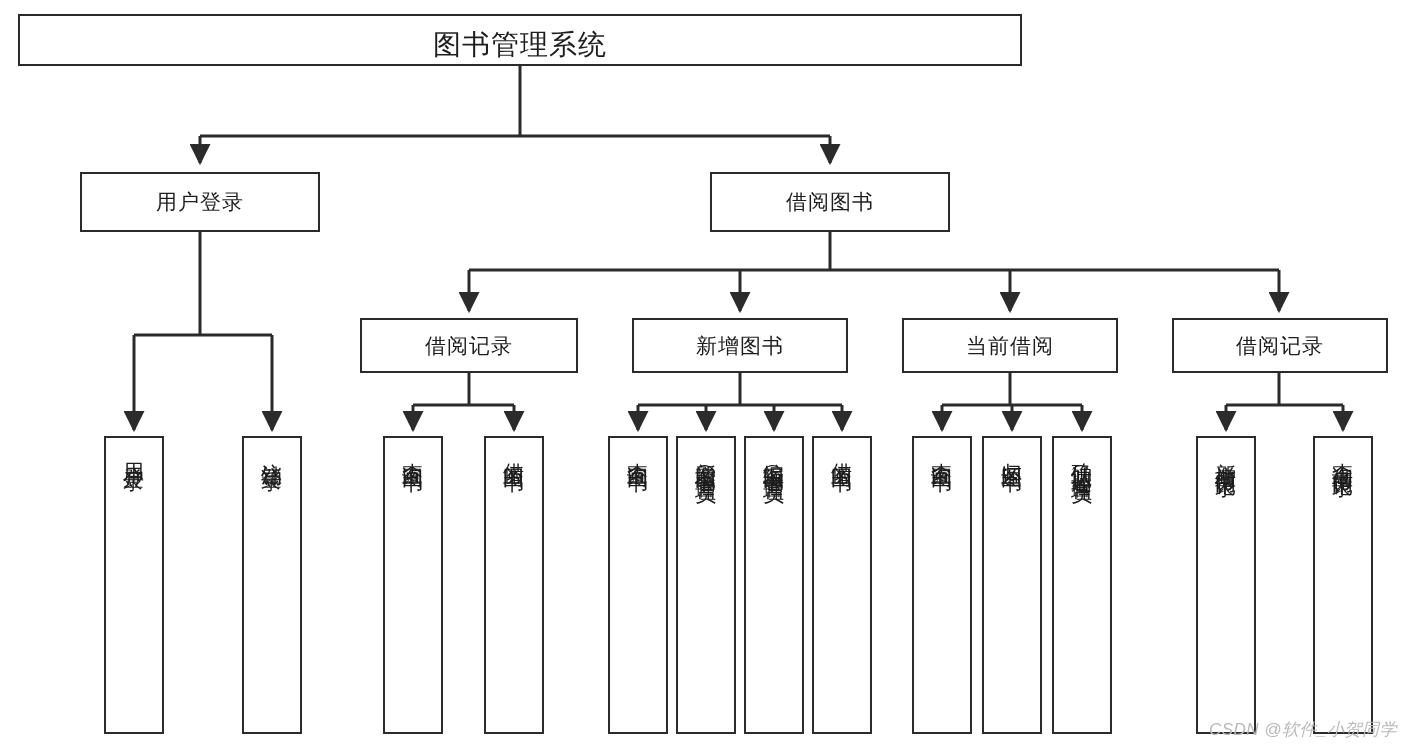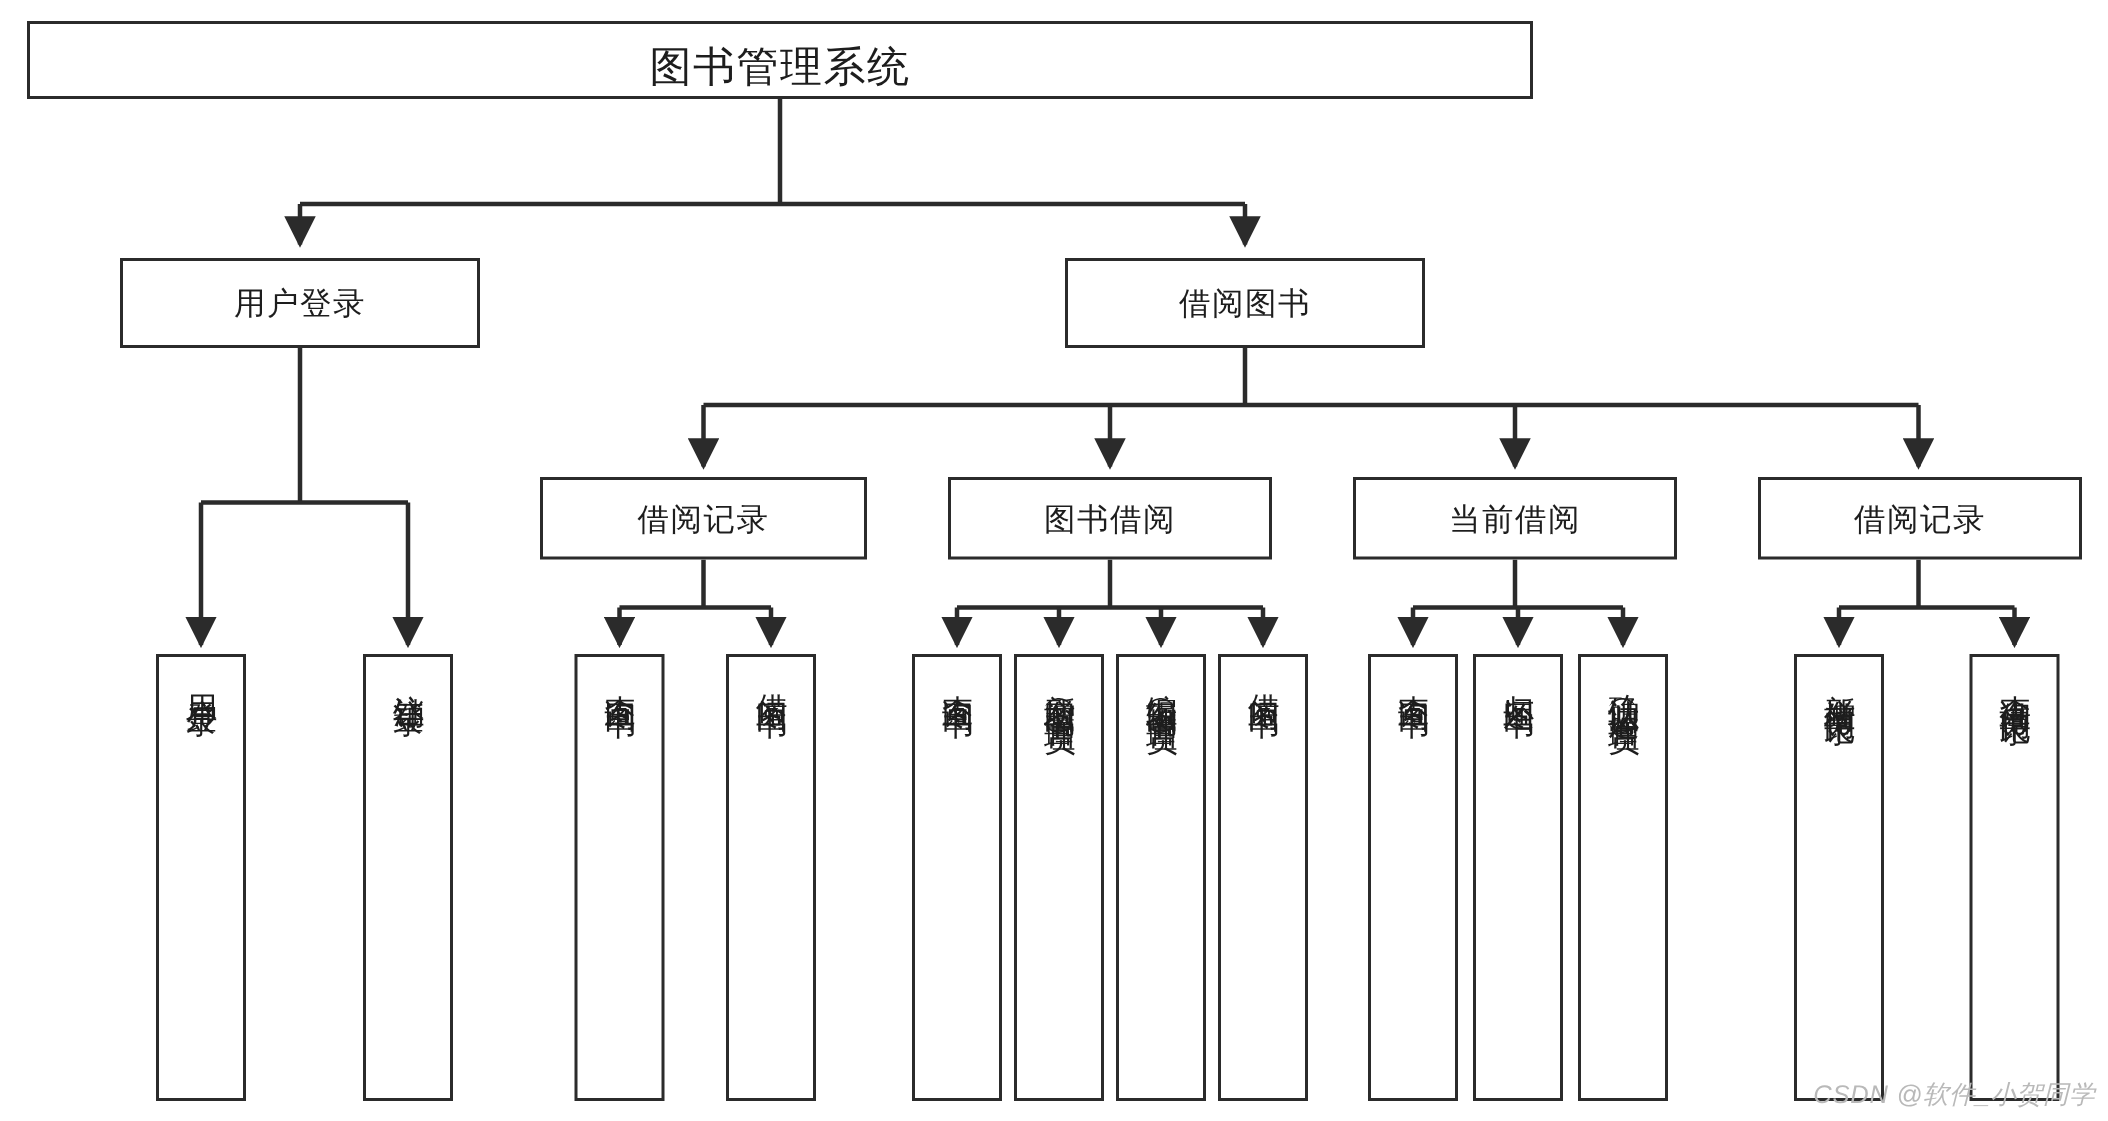--- a/index.html
+++ b/index.html
@@ -133,21 +133,21 @@
     <span>用户登录</span>
   </div>
   <div class="node h" style="left:710px; top:172px; width:240px; height:60px;">
     <span>借阅图书</span>
   </div>
 
   <div class="node h" style="left:360px; top:318px; width:218px; height:55px;">
     <span>借阅记录</span>
   </div>
   <div class="node h" style="left:632px; top:318px; width:216px; height:55px;">
-    <span>图书借阅</span>
+    <span>新增图书</span>
   </div>
   <div class="node h" style="left:902px; top:318px; width:216px; height:55px;">
     <span>当前借阅</span>
   </div>
   <div class="node h" style="left:1172px; top:318px; width:216px; height:55px;">
     <span>借阅记录</span>
   </div>
 
   <div class="node v" style="left:104px; top:436px; width:60px; height:298px;">
     <span class="vlabel">用户登录</span>

